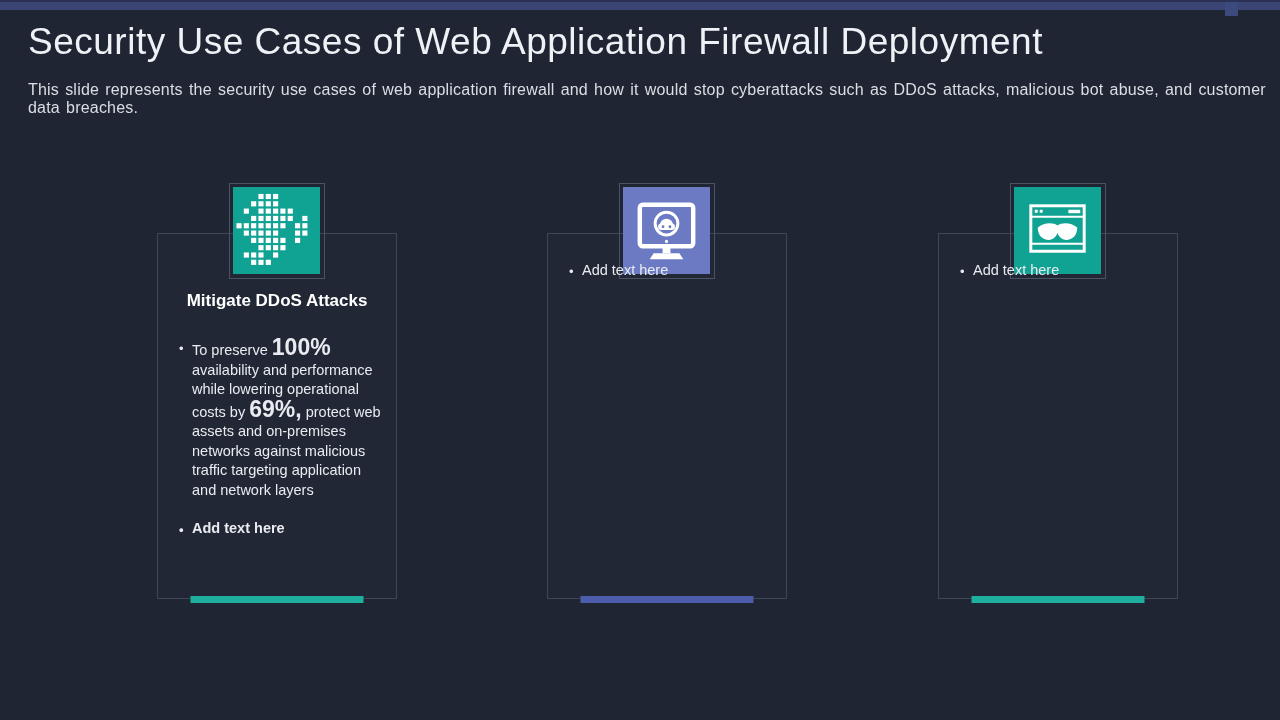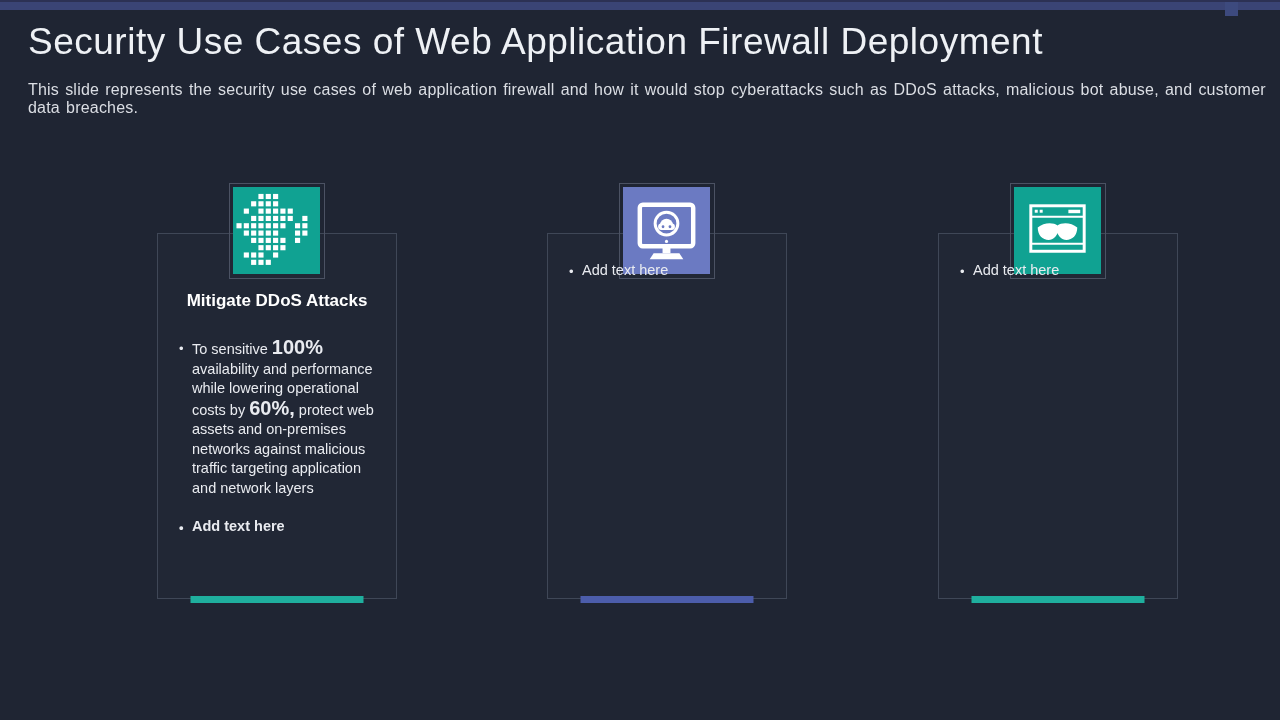--- a/index.html
+++ b/index.html
@@ -56,21 +56,21 @@
   }
   .bullets { margin:27px 0 0; padding:0 12px 0 20px; list-style:none; }
   .bullets li {
     position:relative; padding-left:14px;
     font-size:14.5px; line-height:19.5px; color:#e9ebf0;
   }
   .bullets li::before {
     content:"\2022"; position:absolute; left:1px; top:1px; font-size:13px; color:#e9ebf0;
   }
   .bullets li + li { margin-top:19px;font-weight:bold; }
-  .bold-big { font-weight:700; font-size:20px; }
+  .bold-big { font-weight:700; font-size:23px; }
 
   .accent-bar {
     position:absolute; bottom:-5px; left:50%; transform:translateX(-50%);
     width:173px; height:7px;
   }
   .bar-teal { background:var(--teal-bar,#1faf9e); }
   .bar-blue { background:var(--blue-bar,#4c5dab); }
 </style>
 </head>
 <body>
@@ -139,21 +139,21 @@
             <rect x="25.700000000000003" y="66.2" width="5.2" height="5.2" fill="#ffffff"></rect>
             <rect x="40.5" y="66.2" width="5.2" height="5.2" fill="#ffffff"></rect>
             <rect x="18.3" y="73.60000000000001" width="5.2" height="5.2" fill="#ffffff"></rect>
             <rect x="25.700000000000003" y="73.60000000000001" width="5.2" height="5.2" fill="#ffffff"></rect>
             <rect x="33.1" y="73.60000000000001" width="5.2" height="5.2" fill="#ffffff"></rect>
           </svg>
       </div>
     </div>
     <h2 class="card-title">Mitigate DDoS Attacks</h2>
     <ul class="bullets">
-      <li><span><span>To sensitive </span><span class="bold-big">100%</span><span> availability and performance while lowering operational costs by </span><span class="bold-big">60%,</span><span> protect web assets and on-premises networks against malicious traffic targeting application and network layers</span></span></li>
+      <li><span><span>To preserve </span><span class="bold-big">100%</span><span> availability and performance while lowering operational costs by </span><span class="bold-big">69%,</span><span> protect web assets and on-premises networks against malicious traffic targeting application and network layers</span></span></li>
       <li><span>Add text here</span></li>
     </ul>
     <div class="accent-bar bar-teal"></div>
   </section>
 
   <section class="card c2">
     <div class="icon-frame">
       <div class="icon-square peri-bg">
         <svg viewBox="0 0 88 88">
           <rect x="17" y="18" width="54" height="42" rx="3" fill="none" stroke="#ffffff" stroke-width="4.5"></rect>

